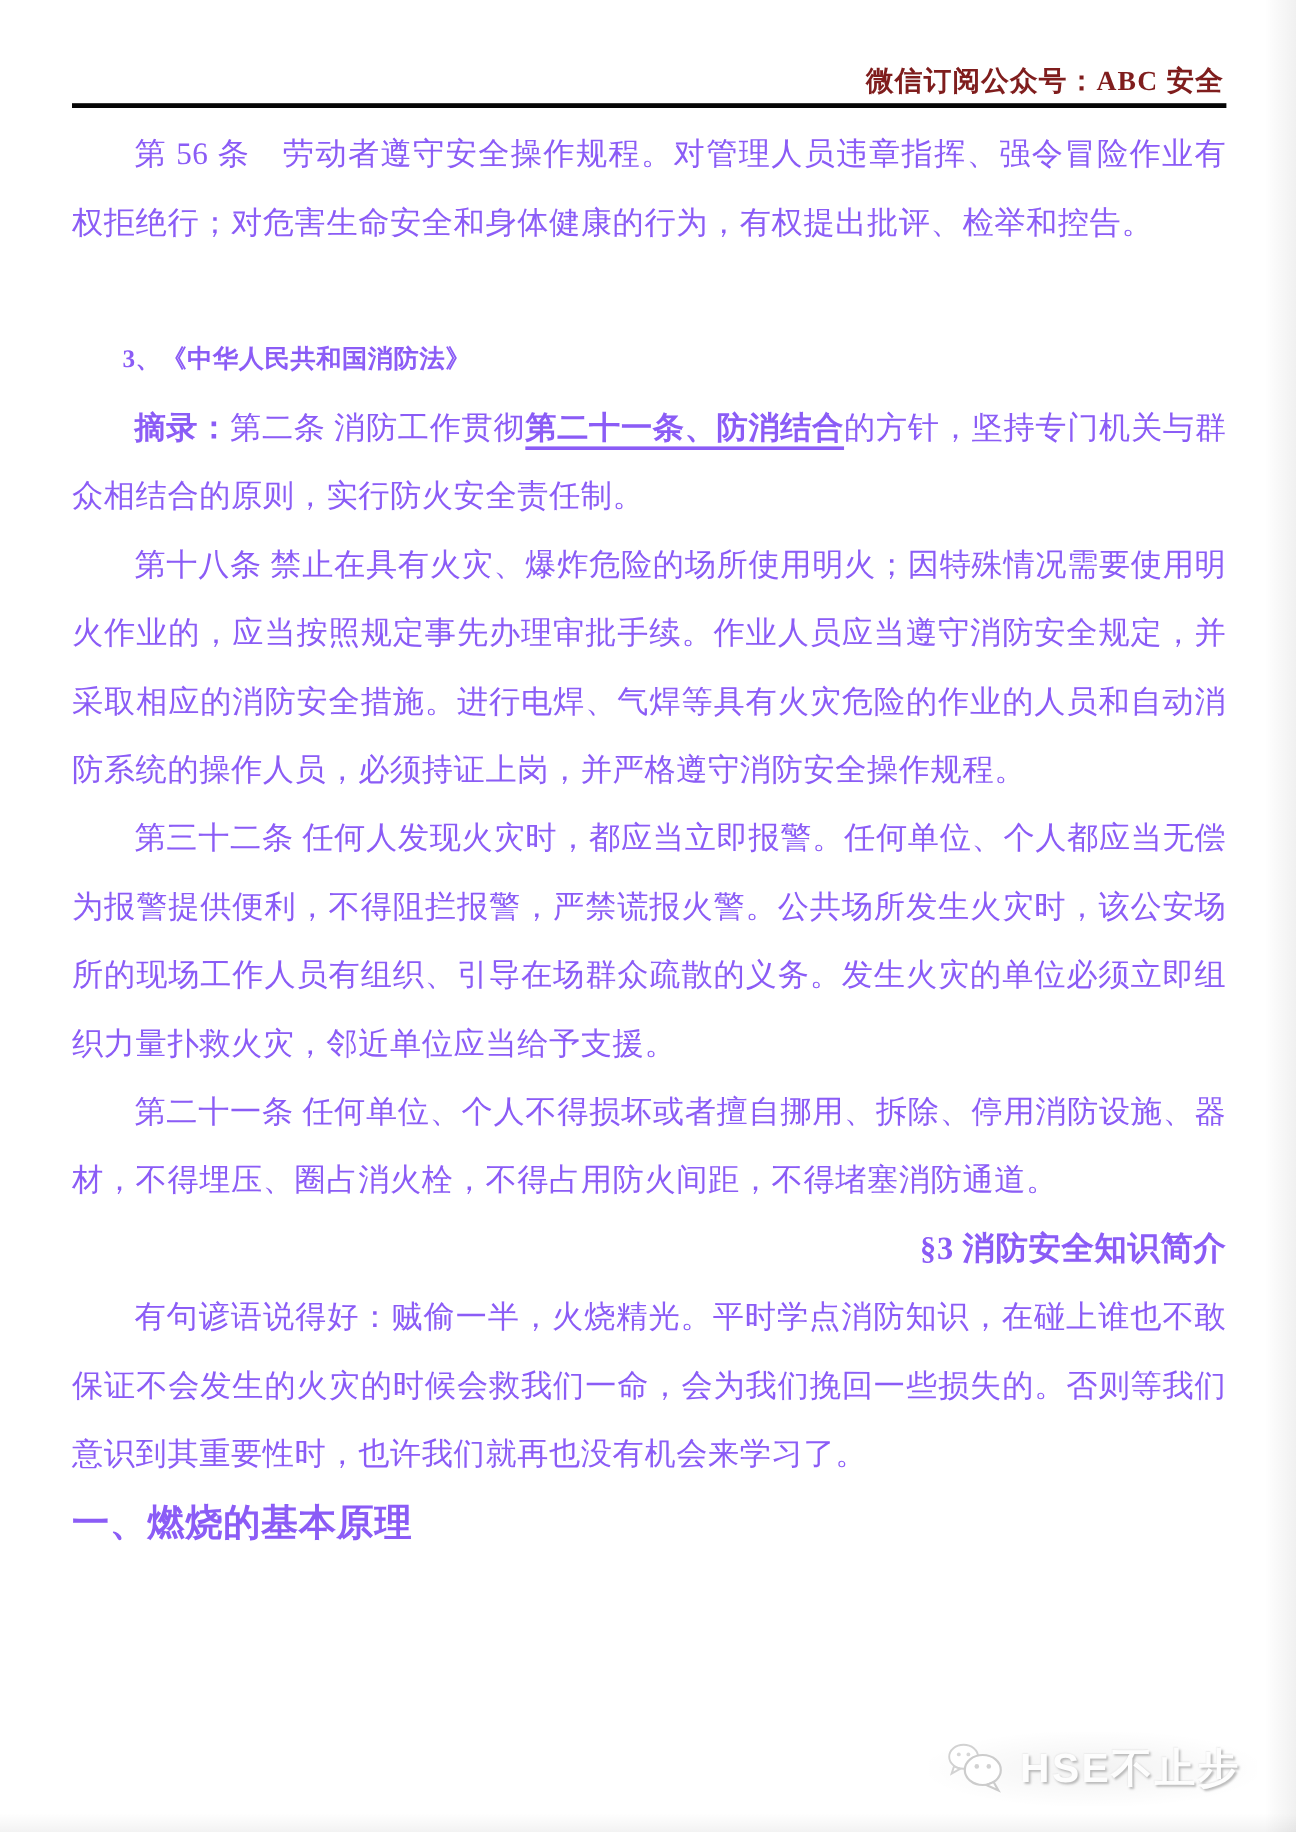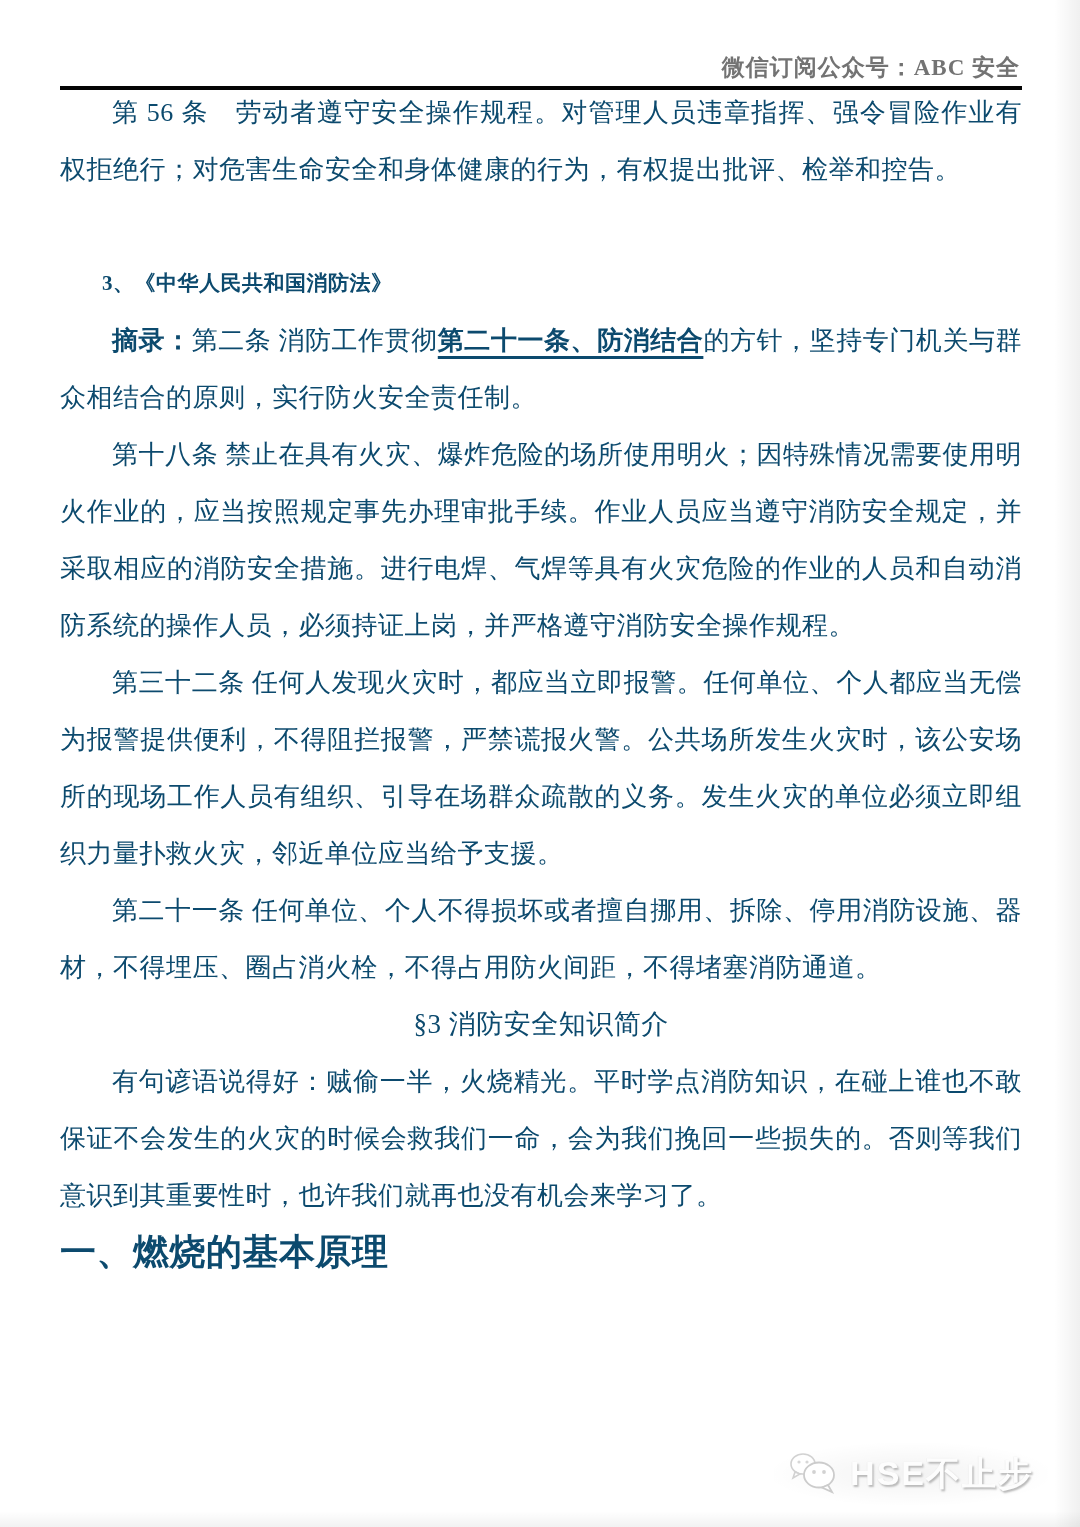--- a/index.html
+++ b/index.html
@@ -26,60 +26,60 @@
     background:linear-gradient(to bottom, rgba(0,0,0,0) 0%, rgba(0,0,0,0.05) 100%);
     pointer-events:none;
   }
   .header-label{
     position:absolute;
     top:52px;left:62px;right:60px;
     text-align:right;
     font-weight:bold;
     font-size:23px;
     letter-spacing:1px;
-    color:#737373;
+    color:#7f1d1d;
   }
   .header-rule{
     position:absolute;
     top:86px;left:60px;right:58px;
     height:4px;
     background:#050505;
   }
   .doc{
     position:absolute;
-    top:84px;left:60px;right:58px;
+    top:100px;left:60px;right:58px;
     font-size:26px;
     line-height:57px;
     text-align:justify;
     letter-spacing:0.5px;
-    color:#0c4a6e;
+    color:#8b5cf6;
   }
   .para{margin:0;}
   .indent{text-indent:2em;}
   .heading-law{
     font-weight:bold;
     margin-top:57px;
     font-size:21px;
   }
   .bold{font-weight:bold;}
   .emph{
     font-weight:bold;
     text-decoration:underline;
     text-decoration-thickness:2.5px;
     text-underline-offset:7px;
   }
   .heading-section{
-    text-align:center;
-    font-weight:normal;
+    text-align:right;
+    font-weight:bold;
     font-size:27px;
     text-indent:0;
   }
   .heading-sub{
     font-weight:bold;
-    font-size:36px;
+    font-size:31px;
   }
   
   .watermark{
     position:absolute;
     right:32px;bottom:22px;
     display:flex;
     align-items:flex-start;
     gap:10px;
     padding:8px 14px;
     border-radius:12px;

